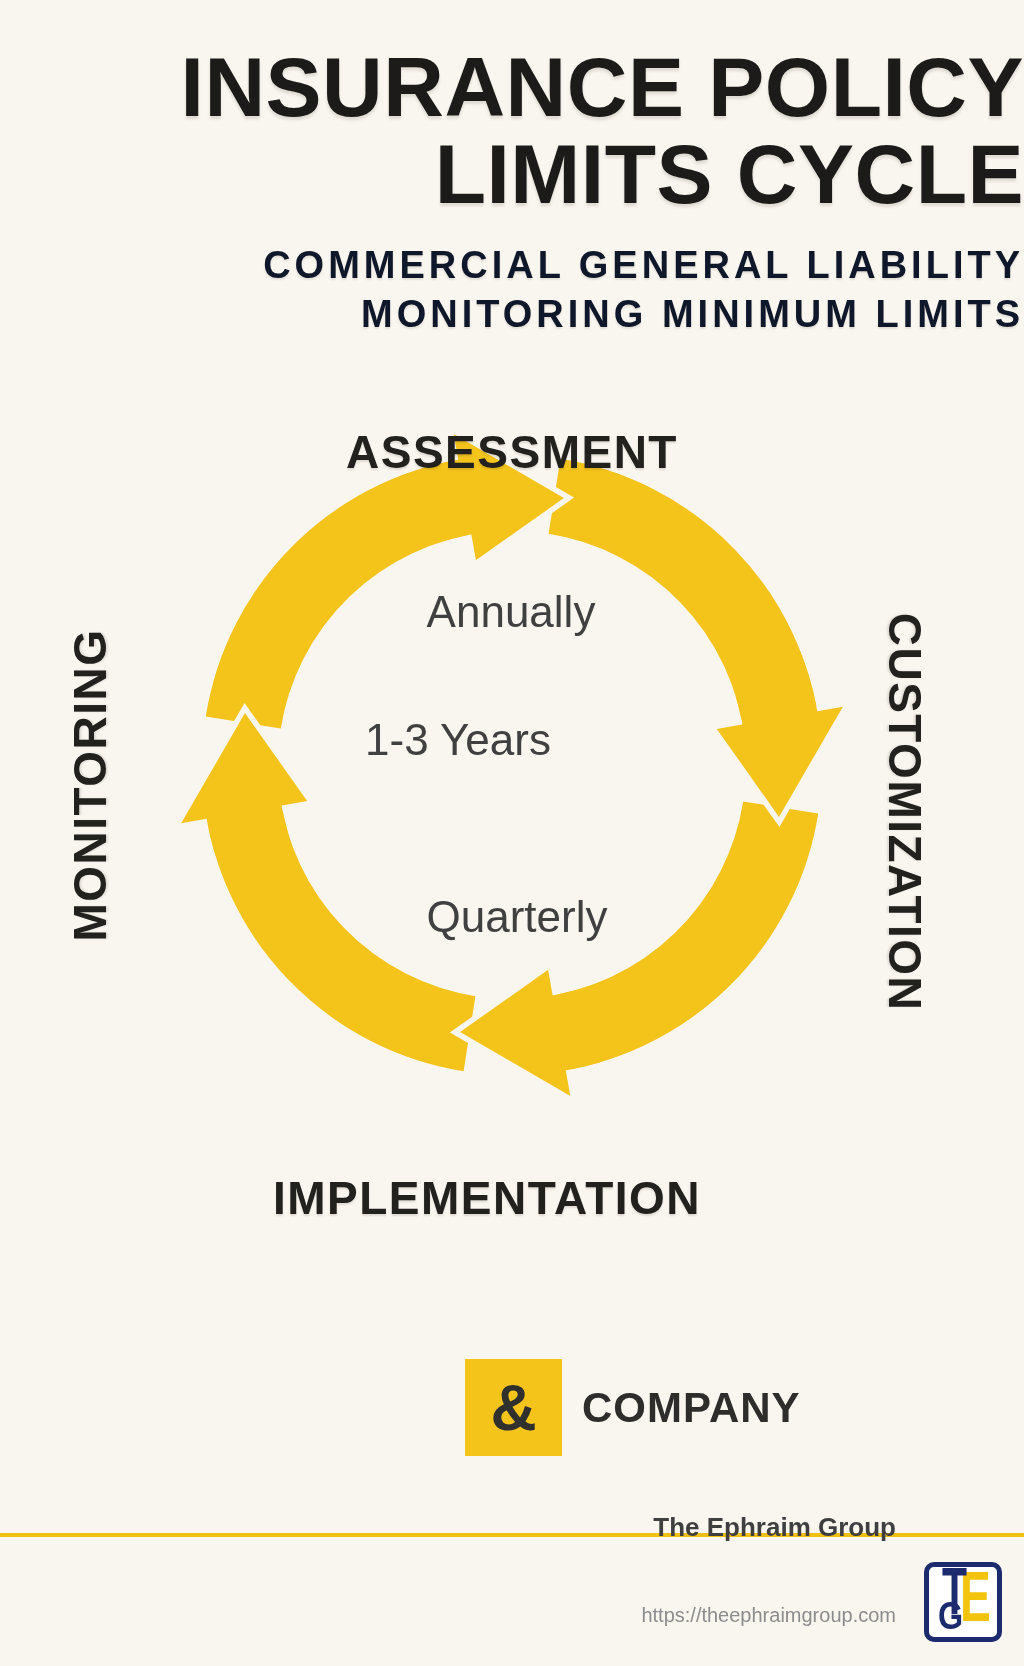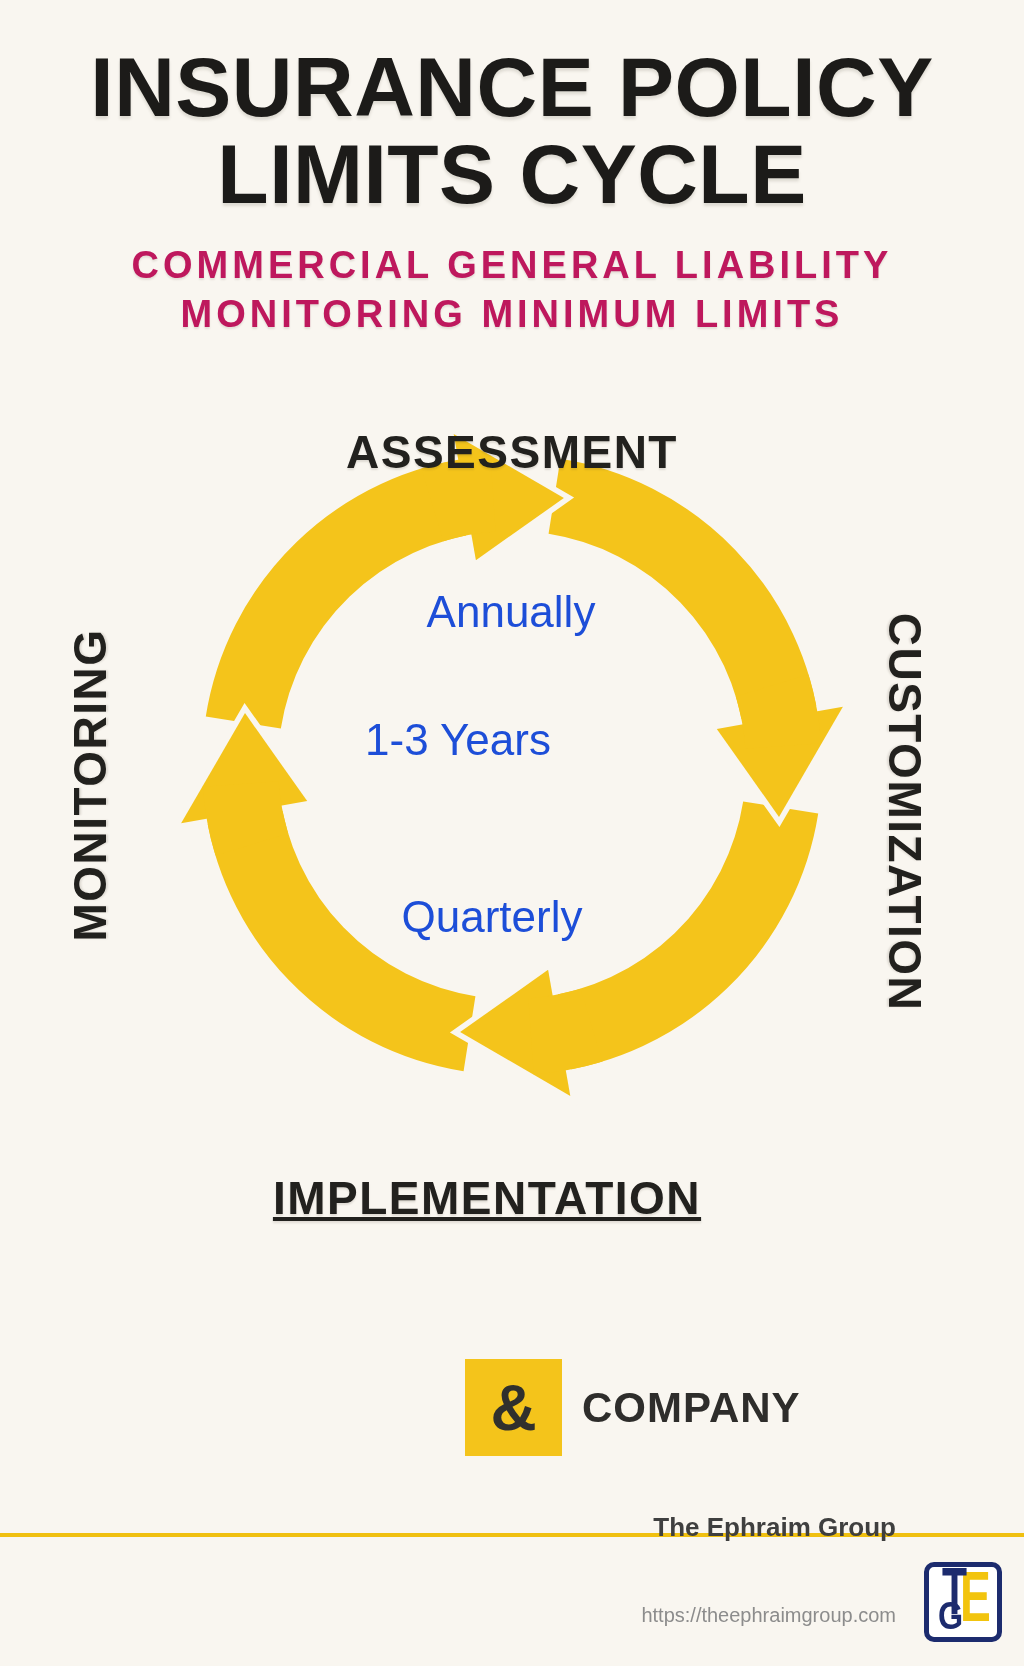--- a/index.html
+++ b/index.html
@@ -10,67 +10,67 @@
     background: #F9F6F0;
     overflow: hidden;
     font-family: "Liberation Sans", "DejaVu Sans", sans-serif;
     color: #1D1C1A;
   }
 
   
   .header {
     position: absolute;
     top: 44px; left: 0; right: 0;
-    text-align: center;
+    text-align: right;
   }
   .title {
     font-size: 84px;
     font-weight: 700;
     line-height: 1.03;
     letter-spacing: 0.5px;
     color: #1C1B19;
     text-shadow: 0 3px 3px rgba(70,60,40,0.15);
   }
   .subtitle {
     margin-top: 24px;
     font-size: 38px;
     font-weight: 600;
     letter-spacing: 4px;
     line-height: 1.3;
-    color: #be185d;
+    color: #0f172a;
     text-shadow: 0 2px 2px rgba(70,60,40,0.12);
   }
 
   
   .cycle-svg { position: absolute; left: 162px; top: 415px; }
   .stage-label {
     position: absolute;
     font-size: 46px;
     font-weight: 700;
     letter-spacing: 1.5px;
     white-space: nowrap;
     color: #22211E;
     text-shadow: 0 2px 2px rgba(70,60,40,0.14);
   }
   .stage-top            { left: 512px; top: 432px; transform: translate(-50%, -50%); margin-top: 20px; }
   .stage-right          { left: 905px; top: 812px; transform: translate(-50%, -50%) rotate(90deg); }
-  .stage-bottom         { left: 487px; top: 1198px; transform: translate(-50%, -50%); text-decoration: underline; }
+  .stage-bottom         { left: 487px; top: 1198px; transform: translate(-50%, -50%); }
   .stage-left           { left: 90px;  top: 785px; transform: translate(-50%, -50%) rotate(-90deg); }
 
   .interval-label {
     position: absolute;
     font-size: 44px;
     font-weight: 400;
     white-space: nowrap;
-    color: #1d4ed8;
+    color: #404040;
     transform: translate(-50%, -50%);
   }
   .interval-annually  { left: 511px; top: 612px; }
   .interval-years     { left: 413px; top: 740px; margin-left: 45px; }
-  .interval-quarterly { left: 492px; top: 917px; text-align: right; }
+  .interval-quarterly { left: 517px; top: 917px; text-align: right; }
 
   
   .brand {
     position: absolute;
     left: 465px; top: 1359px;
     height: 97px;
     display: flex;
     align-items: center;
     gap: 20px;
   }

